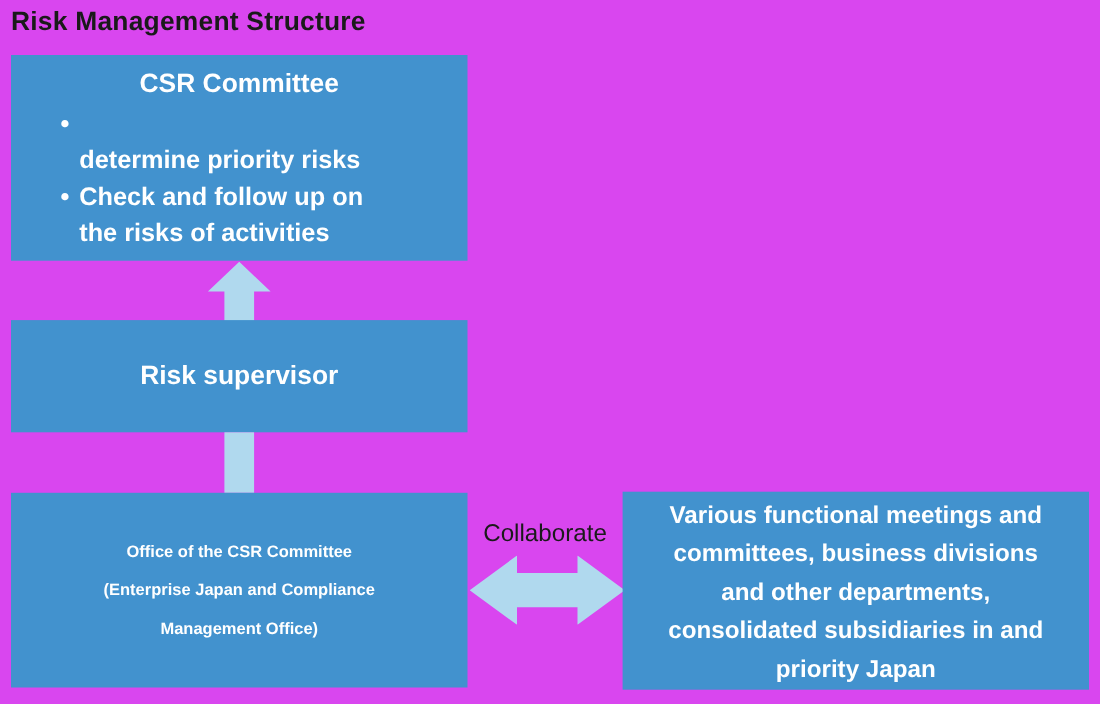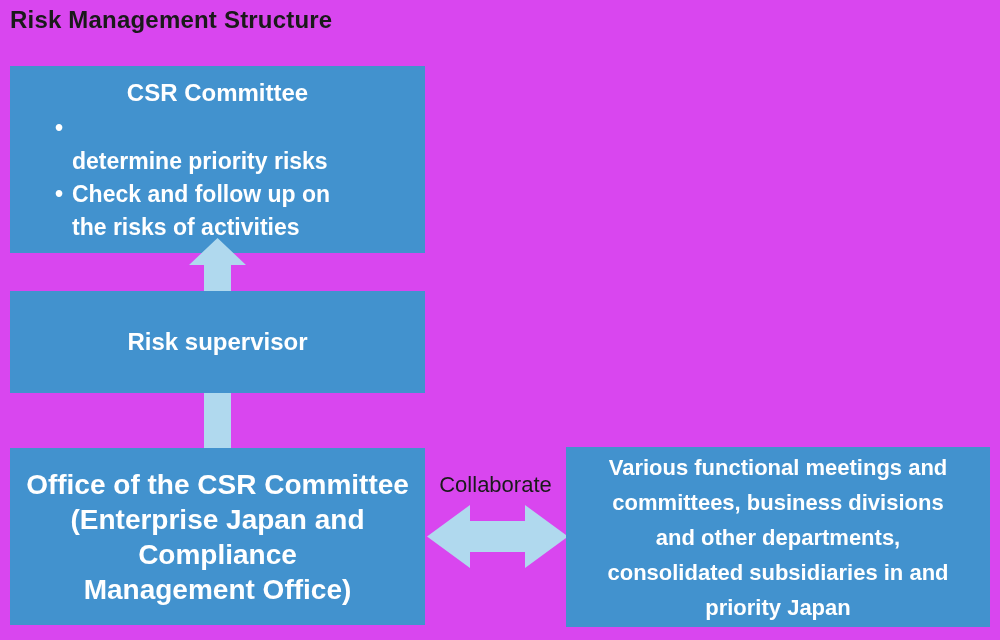--- a/index.html
+++ b/index.html
@@ -7,34 +7,34 @@
     position:relative;width:1000px;height:640px;background:#d946ef;
     font-family:"Liberation Sans",sans-serif;overflow:hidden;
   }
   .title{
     position:absolute;left:10px;top:6px;
     font-size:24px;font-weight:bold;color:#1a1a1a;letter-spacing:0.2px;
   }
   .box{
     position:absolute;background:#4292ce;color:#ffffff;font-weight:bold;
   }
-  .box-csr{left:10px;top:66px;width:415px;height:187px;padding-top:12px;box-sizing:border-box;}
+  .box-csr{left:10px;top:50px;width:415px;height:187px;padding-top:12px;box-sizing:border-box;}
   .csr-heading{text-align:center;font-size:24px;line-height:30px;margin-bottom:4px;}
   .bullets{margin-top:2px;padding-left:45px;font-size:23px;line-height:33px;}
   .bullet-row{display:flex;align-items:flex-start;}
   .bullet-marker{width:17px;flex:0 0 17px;}
   .bullet-text{flex:1;}
   .box-supervisor{
     left:10px;top:291px;width:415px;height:102px;
     display:flex;align-items:center;justify-content:center;font-size:24px;
   }
   .box-office{
     left:10px;top:448px;width:415px;height:177px;
     display:flex;flex-direction:column;align-items:center;justify-content:center;
-    font-size:28px;line-height:35px;text-align:center;
+    font-size:15px;line-height:35px;text-align:center;
   }
   .box-external{
     left:566px;top:447px;width:424px;height:180px;
     display:flex;flex-direction:column;align-items:center;justify-content:center;
     font-size:22px;line-height:35px;
   }
   .collaborate{
     position:absolute;left:425px;top:472px;width:141px;
     text-align:center;font-size:22px;font-weight:normal;color:#1a1a1a;
   }

